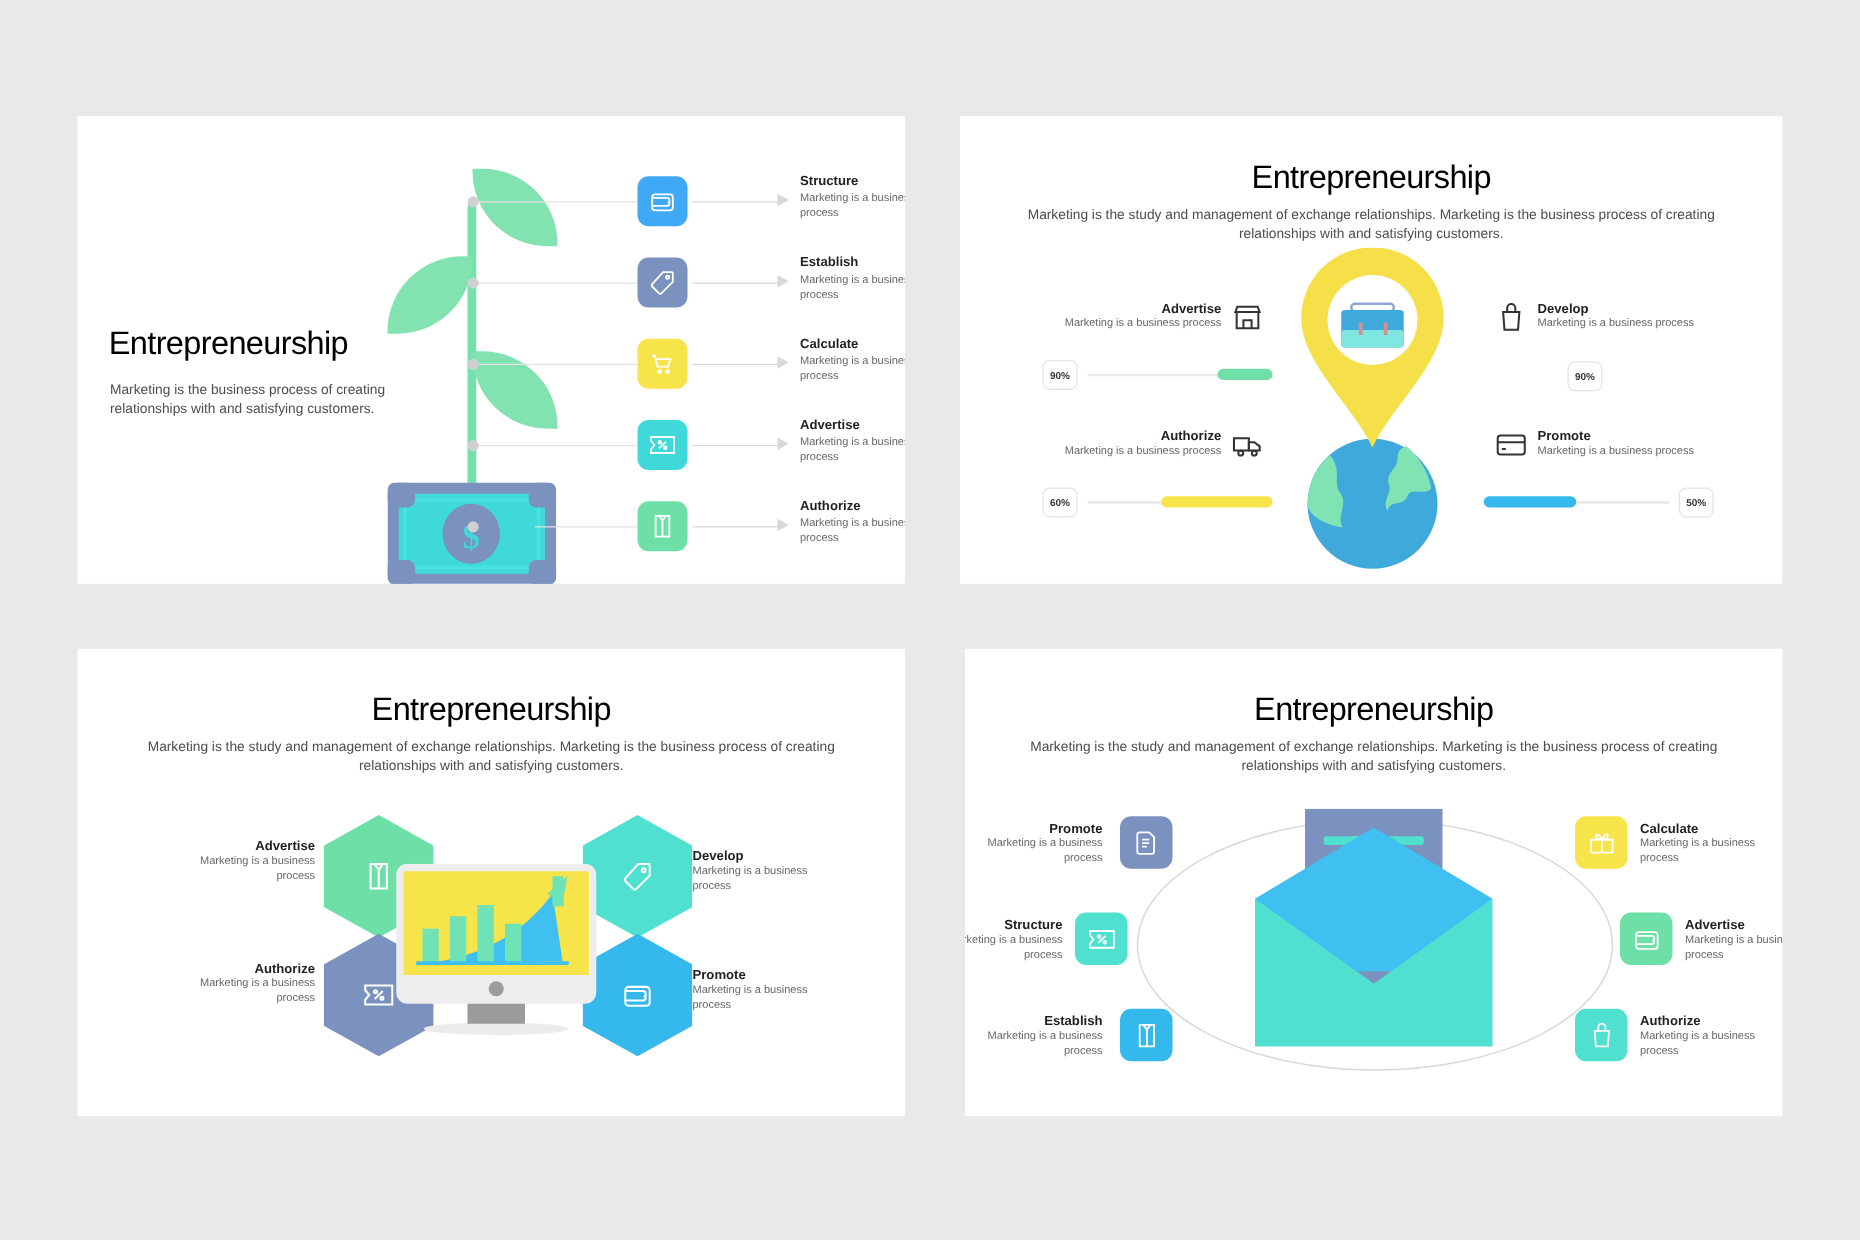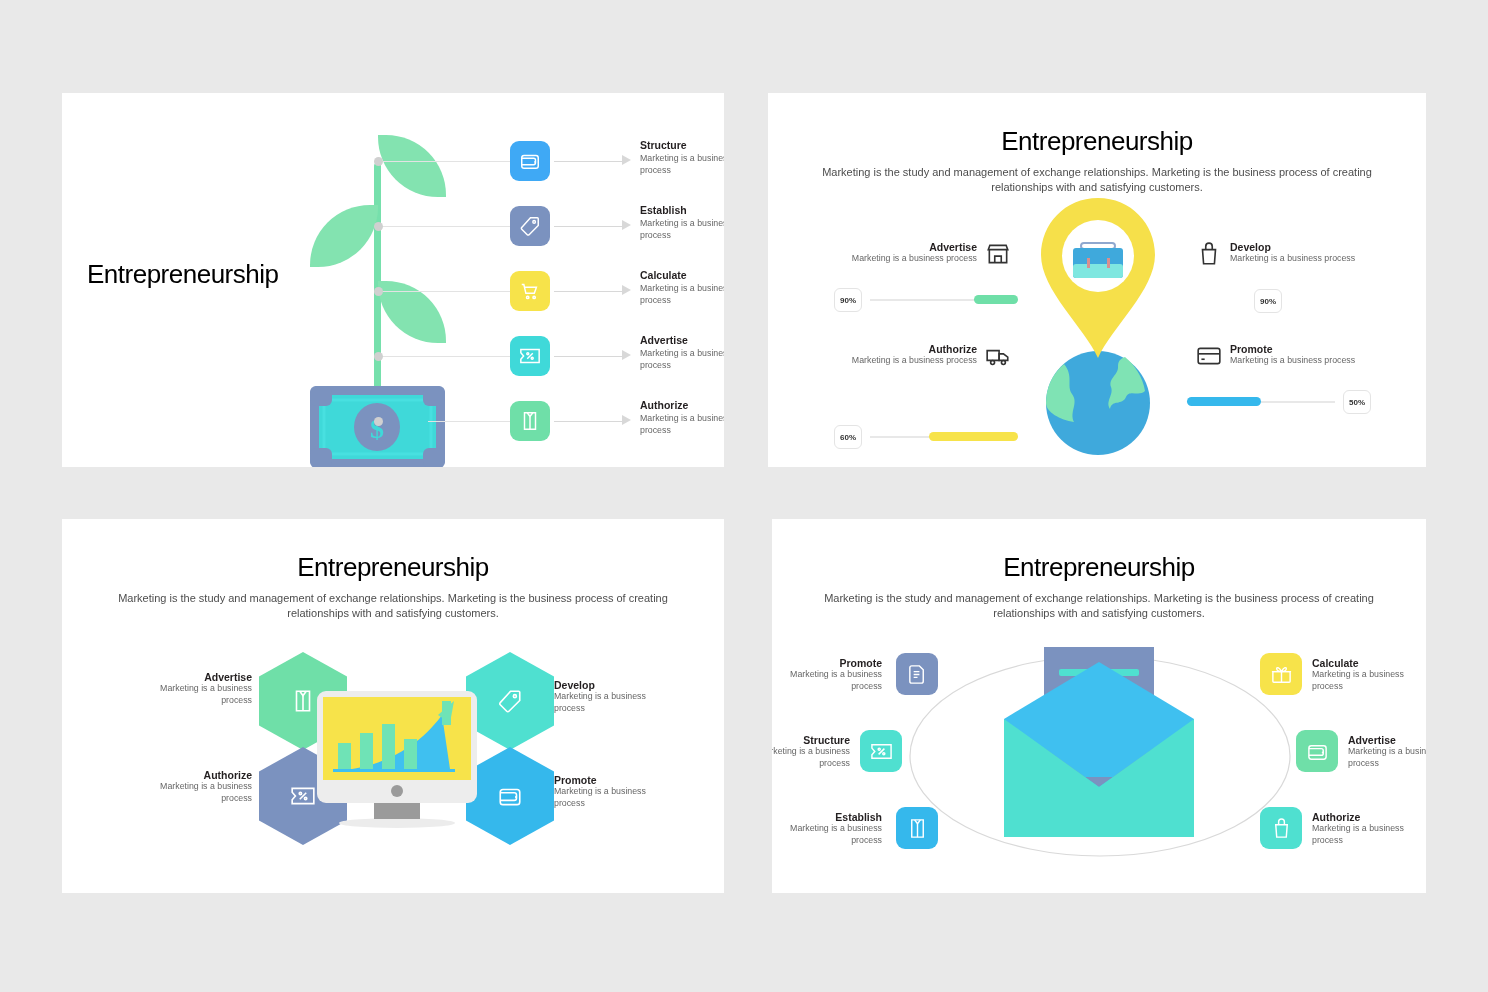--- a/index.html
+++ b/index.html
@@ -69,20 +69,21 @@
   .s4-h{font-size:10.5px;font-weight:bold;color:#231f20;}
   .s4-p{font-size:8.8px;color:#666;line-height:1.35;}
   svg{display:block;}
 </style>
 </head>
 <body>
 
 <div class="slide" id="slide1">
 
   <div class="ttl s1-title">Entrepreneurship</div>
+  <div class="sub s1-sub">Marketing is the business process of creating relationships with and satisfying customers.</div>
 
   <div>
     <div class="stem" style="left:312px;top:70px;width:7px;height:245px;border-radius:3px;"></div>
     <div class="leaf" style="left:316px;top:42px;width:68px;height:62px;border-radius:0 60px 0 60px;"></div>
     <div class="leaf" style="left:248px;top:112px;width:68px;height:62px;border-radius:60px 0 60px 0;"></div>
     <div class="leaf" style="left:316px;top:188px;width:68px;height:62px;border-radius:0 60px 0 60px;"></div>
 
     <svg width="135" height="82" style="position:absolute;left:248px;top:293px;">
       <rect x="0" y="0" width="135" height="82" rx="8" fill="#7b92bf"></rect>
       <rect x="9" y="9" width="117" height="64" fill="#3fd9d9"></rect>
@@ -232,21 +233,21 @@
         <div class="s2-p">Marketing is a business process</div>
       </div>
       <svg class="s2-ico" viewBox="0 0 24 24" fill="none" stroke="#333" stroke-width="1.5" style="position:relative;">
         <path d="M2 7h11v9H2z"></path>
           <path d="M13 10h4l4 3v3h-8z"></path>
           <circle cx="7" cy="18" r="1.8"></circle>
           <circle cx="17" cy="18" r="1.8"></circle>
       </svg>
     </div>
   </div>
-  <div class="bar-wrap" style="left:66px;top:298px;width:184px;margin-top:35px;">
+  <div class="bar-wrap" style="left:66px;top:298px;width:184px;">
     <div class="pct">60%</div>
     <div class="track" style="margin-left:8px;">
       <div class="fill" style="right:0;width:60%;background:#f7e34a;"></div>
     </div>
   </div>
 
   <div class="s2-item" style="left:428px;top:148px;text-align:left;">
     <div style="display:flex;align-items:flex-start;gap:8px;">
       <svg class="s2-ico" viewBox="0 0 24 24" fill="none" stroke="#333" stroke-width="1.5" style="position:relative;">
         <path d="M6 8h12l-1 13H7z"></path>

